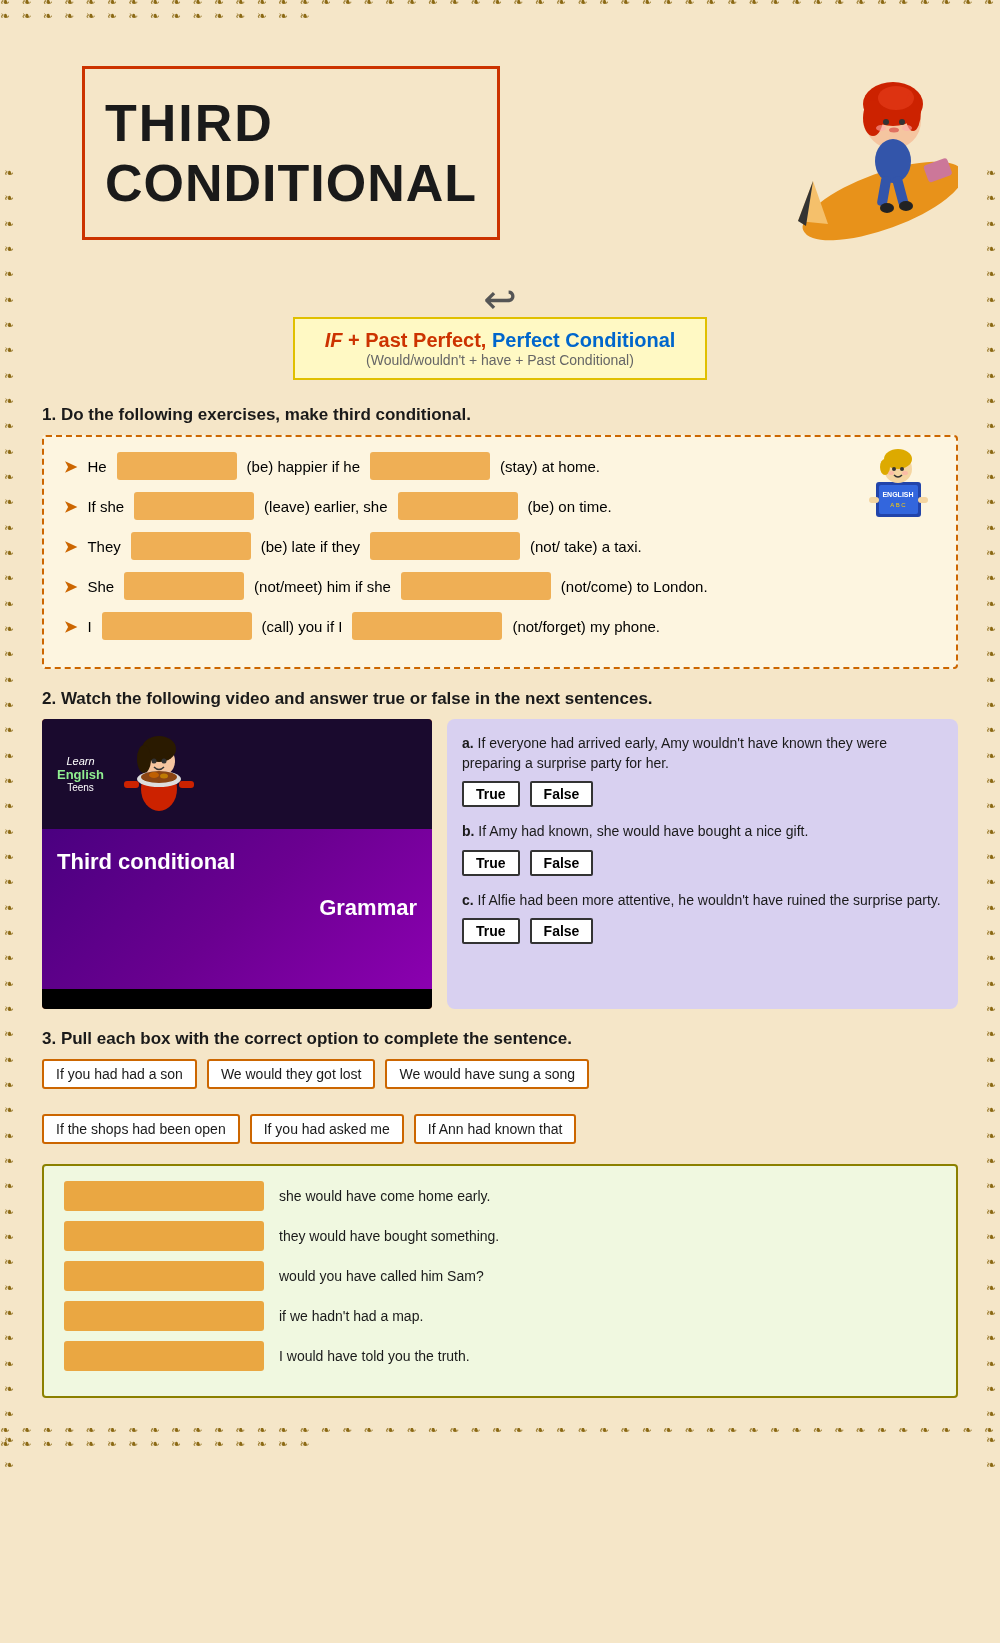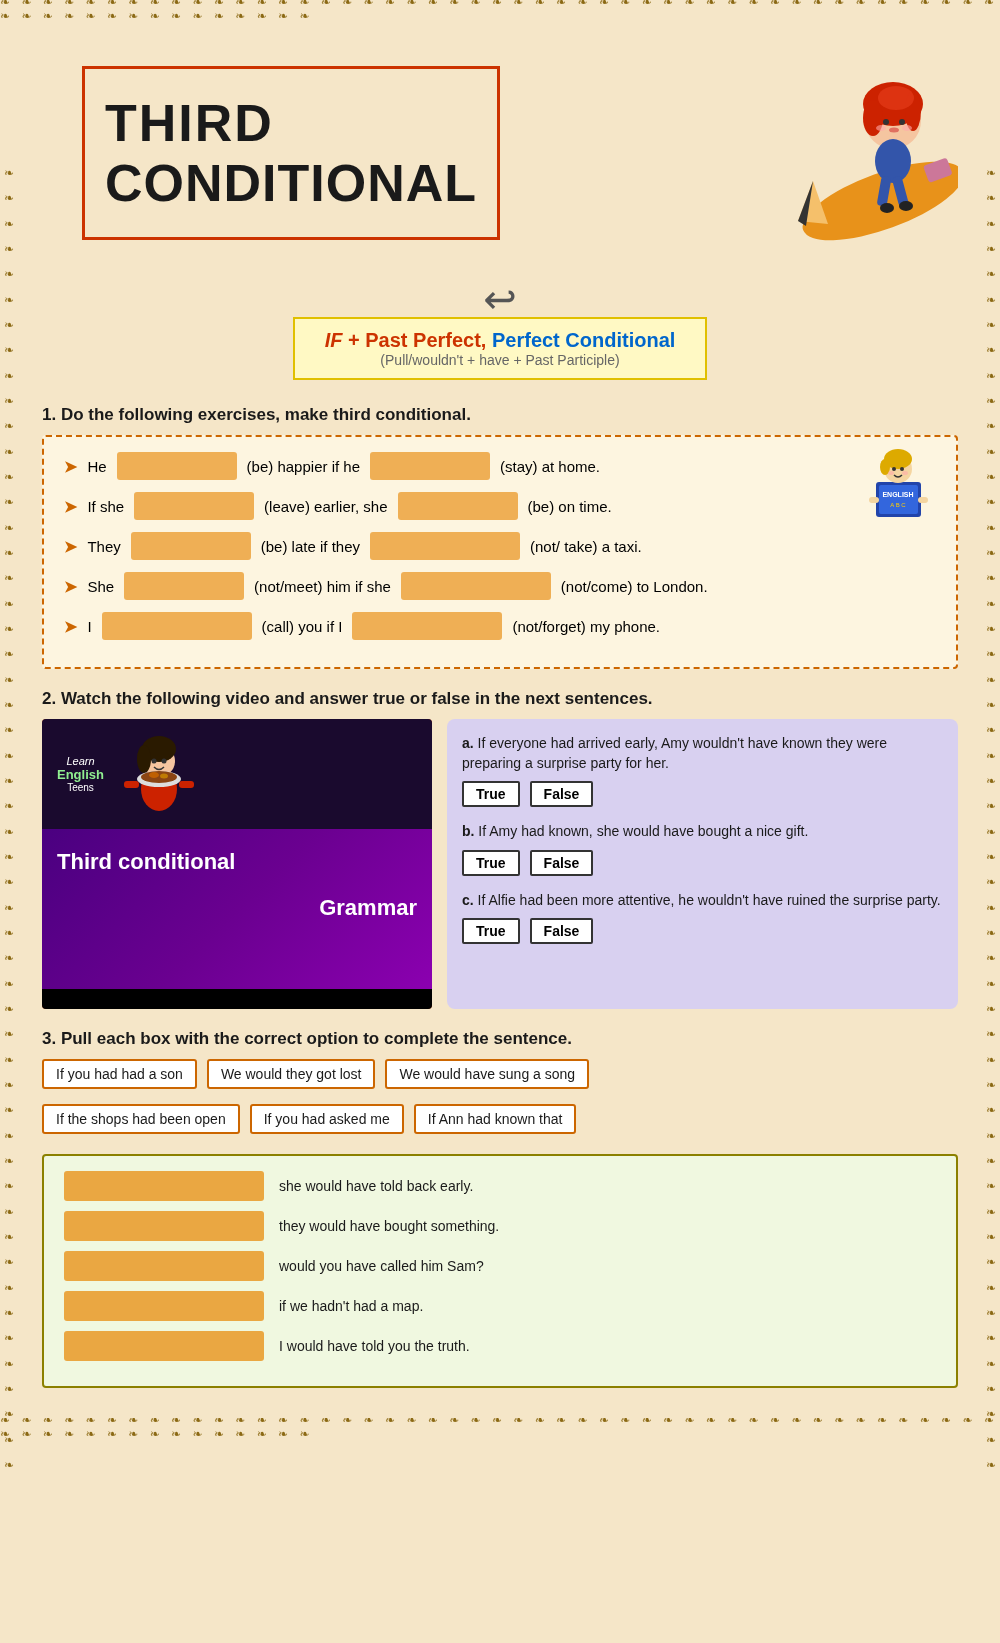--- a/index.html
+++ b/index.html
@@ -244,21 +244,21 @@
       font-weight: bold;
       cursor: pointer;
       border-radius: 2px;
     }
 
     
     .ex3-drag-items {
       display: flex;
       flex-wrap: wrap;
       gap: 10px;
-      margin-bottom: 15px;
+      margin-bottom: 25px;
     }
 
     .drag-box {
       border: 2px solid #cc6600;
       background: white;
       padding: 5px 12px;
       font-size: 14px;
       border-radius: 3px;
       cursor: pointer;
       color: #1a1a1a;
@@ -356,21 +356,21 @@
   </div>
 
   <div class="formula-section">
     <span class="arrow-down">↩</span>
     <div class="formula-box">
       <div class="formula-main">
         <span style="color:#cc3300; font-style:italic;">IF</span>
         <span style="color:#cc3300;"> + Past Perfect, </span>
         <span style="color:#0066cc;">Perfect Conditional</span>
       </div>
-      <div class="formula-sub">(Pull/wouldn't + have + Past Participle)</div>
+      <div class="formula-sub">(Would/wouldn't + have + Past Conditional)</div>
     </div>
   </div>
 
   <div class="exercise-title">1.  Do the following exercises, make third conditional.</div>
 
   <div class="ex1-box">
 
     <svg style="float:right; width:75px; height:90px; margin-top:-5px;" viewBox="0 0 75 90" xmlns="http://www.w3.org/2000/svg">
 
       <rect x="15" y="35" width="45" height="35" rx="3" fill="#2244aa"></rect>
@@ -527,21 +527,21 @@
     <div class="drag-box">If the shops had been open</div>
     <div class="drag-box">If you had asked me</div>
     <div class="drag-box">If Ann had known that</div>
   </div>
 
   <div class="ex3-match-box">
 
 
     <div class="match-row">
       <div class="match-input"></div>
-      <span class="match-text">she would have told back early.</span>
+      <span class="match-text">she would have come home early.</span>
     </div>
 
     <div class="match-row">
       <div class="match-input"></div>
       <span class="match-text">they would have bought something.</span>
     </div>
 
     <div class="match-row">
       <div class="match-input"></div>
       <span class="match-text">would you have called him Sam?</span>

